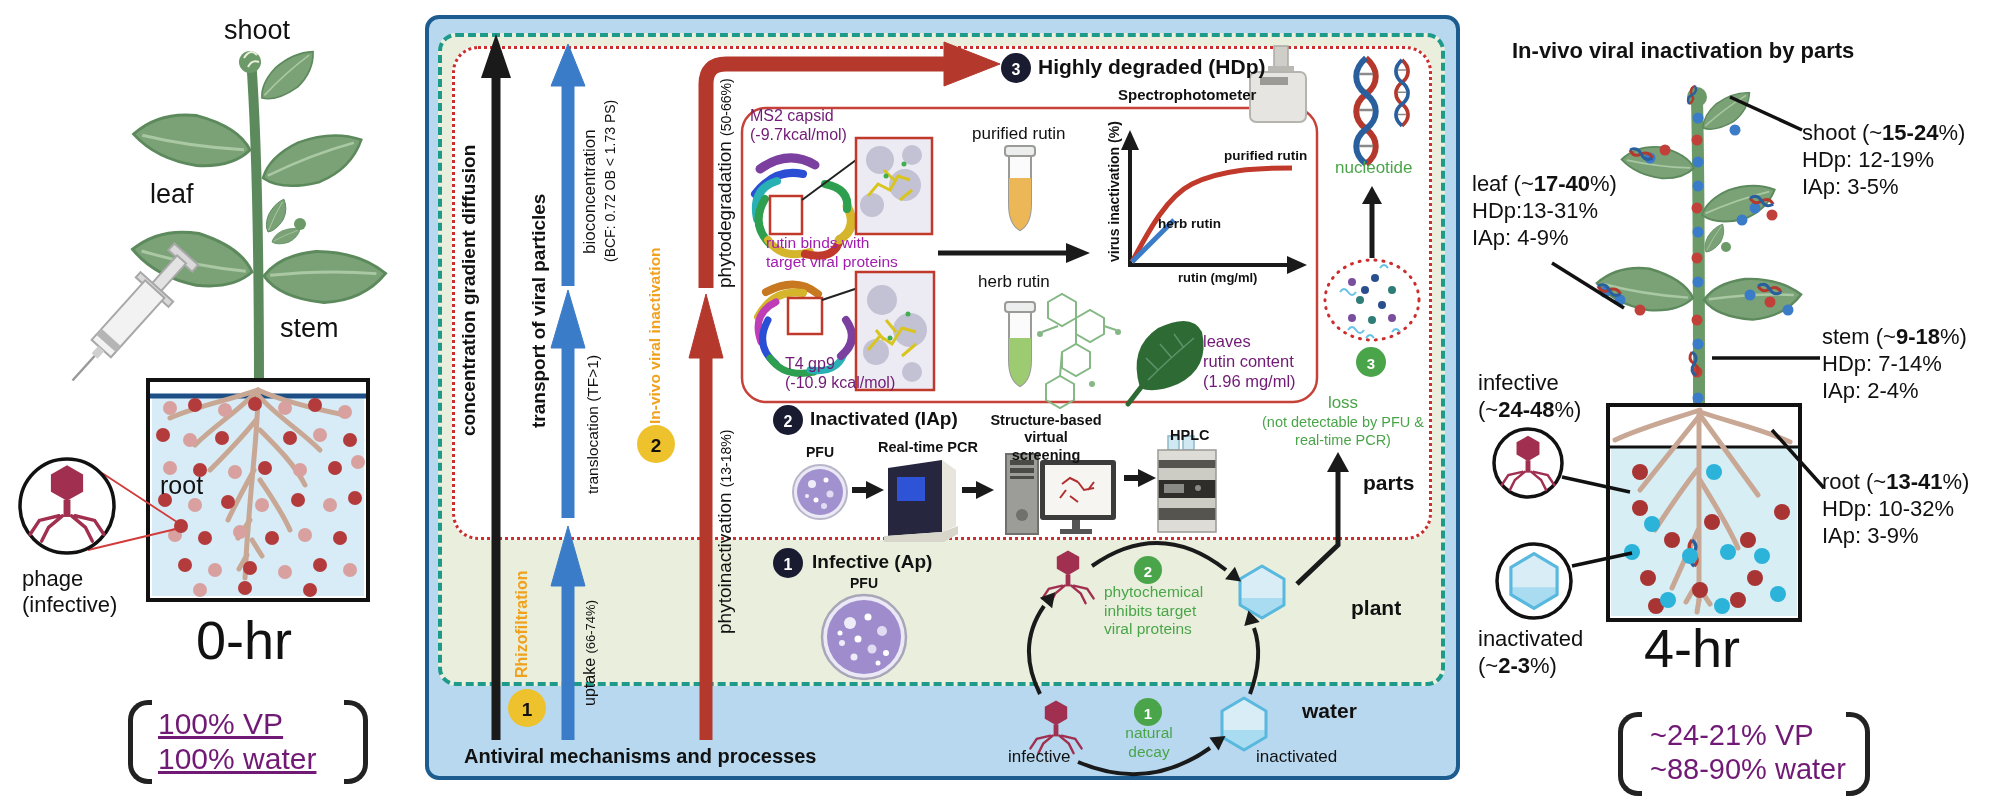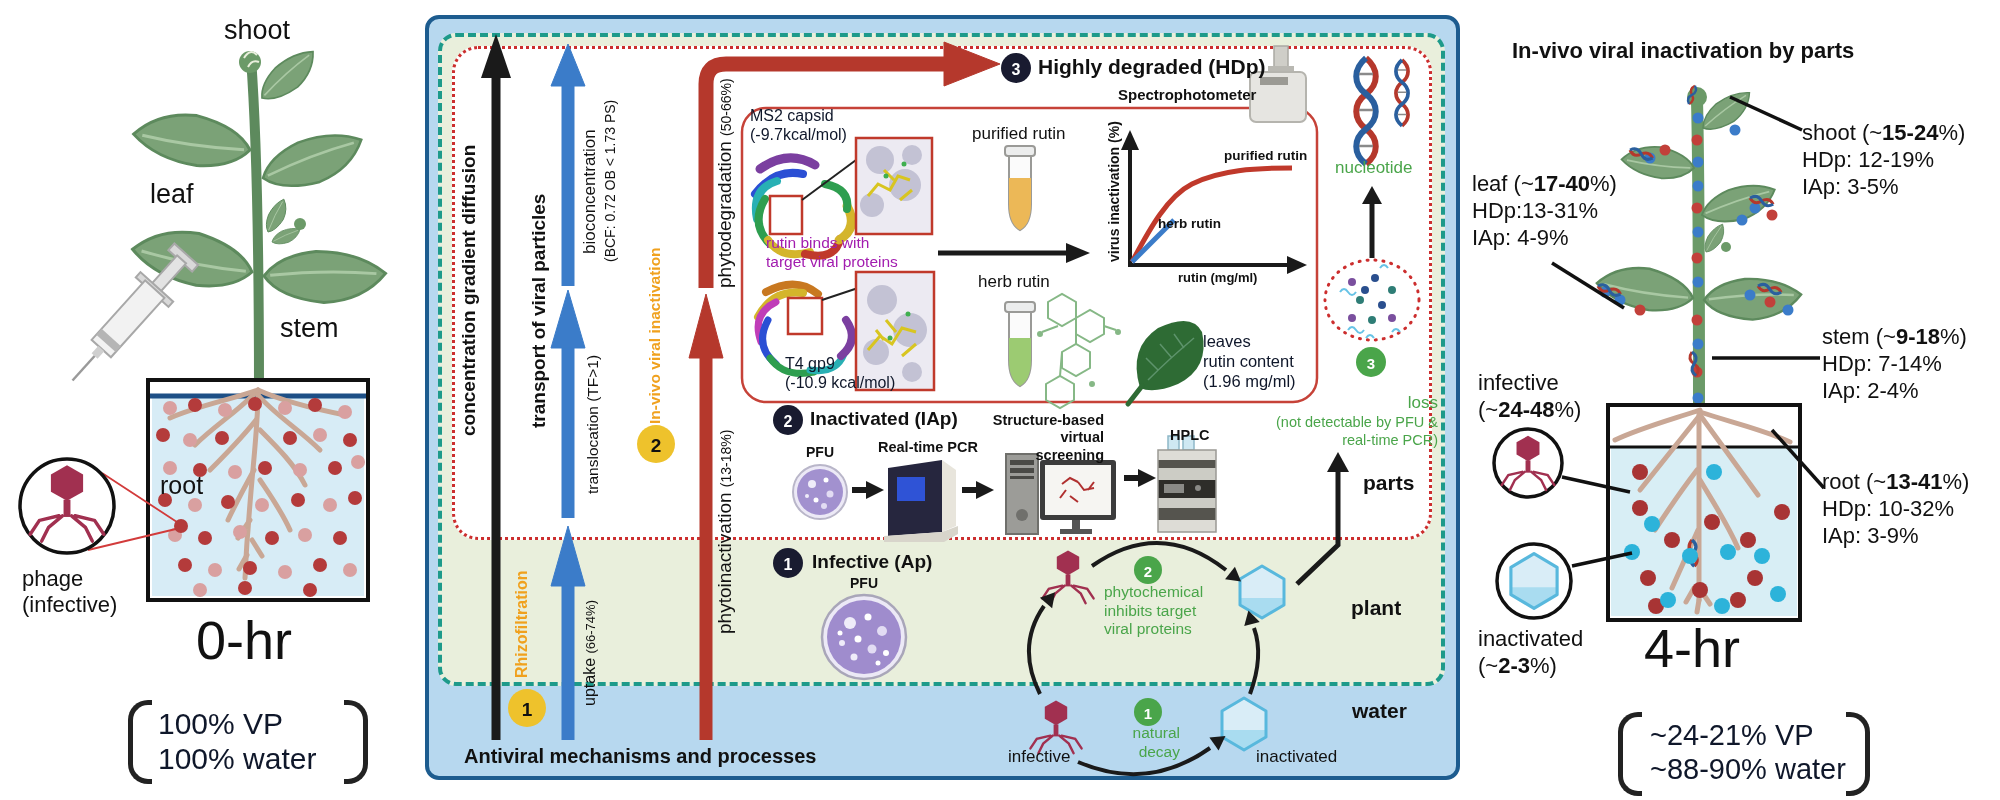--- a/index.html
+++ b/index.html
@@ -8,25 +8,25 @@
   .bg{position:absolute;box-sizing:border-box;}
   .bg-center{left:425px;top:15px;width:1035px;height:765px;background:#b7d8ef;
              border:4px solid #1d5c8f;border-radius:14px;}
   .bg-green{left:438px;top:33px;width:1007px;height:653px;background:#e9efdc;
             border:4px dashed #1d9a8a;border-radius:18px;}
   .bg-white{left:452px;top:46px;width:980px;height:494px;background:#ffffff;
             border:3px dotted #cc2e2e;border-radius:26px;}
   .L{position:absolute;white-space:nowrap;line-height:1.2;}
   .b{font-weight:bold;}
   .rot{transform:rotate(-90deg);transform-origin:0 0;}
-  .blue{color:#0f172a;}
+  .blue{color:#701a75;}
   .green{color:#4aa54a;}
   .red{color:#a21caf;}
   .orange{color:#f0a11e;}
-  .ctr{text-align:right;white-space:normal;}
+  .ctr{text-align:center;white-space:normal;}
   svg{position:absolute;left:0;top:0;}
   .brk{position:absolute;box-sizing:border-box;border:5px solid #222;}
   .brkL{border-right:none;border-radius:20px 0 0 20px;}
   .brkR{border-left:none;border-radius:0 20px 20px 0;}
 </style>
 </head>
 <body>
 
 <div id="canvas">
 
@@ -498,21 +498,21 @@
   <div class="L" style="left:150px;top:178px;font-size:27px;">leaf</div>
   <div class="L" style="left:280px;top:312px;font-size:27px;">stem</div>
   <div class="L" style="left:160px;top:470px;font-size:25px;">root</div>
   <div class="L" style="left:22px;top:566px;font-size:22px;">
     <div>phage</div>
       <div>(infective)</div>
   </div>
   <div class="L" style="left:196px;top:608px;font-size:54px;">0-hr</div>
   <div class="brk brkL" style="left:128px;top:700px;width:24px;height:84px;"></div>
   <div class="brk brkR" style="left:344px;top:700px;width:24px;height:84px;"></div>
-  <div class="L blue" style="left:158px;top:706px;font-size:30px;line-height:1.18;">
+  <div class="L blue" style="left:158px;top:706px;font-size:30px;line-height:1.18;text-decoration:underline;">
     <div>100% VP</div>
       <div>100% water</div>
   </div>
 
   <div class="L rot b" style="left:458px;top:436px;font-size:19px;">concentration gradient diffusion</div>
   <div class="L rot b" style="left:528px;top:428px;font-size:19px;">transport of viral particles</div>
   <div class="L rot" style="left:580px;top:254px;font-size:17px;">bioconcentration</div>
   <div class="L rot" style="left:602px;top:262px;font-size:14px;">(BCF: 0.72 OB &lt; 1.73 PS)</div>
   <div class="L rot" style="left:584px;top:494px;font-size:15.5px;">translocation (TF&gt;1)</div>
   <div class="L rot b orange" style="left:646px;top:424px;font-size:15.5px;">In-vivo viral inactivation</div>
@@ -565,21 +565,21 @@
   <div class="L b" style="left:850px;top:575px;font-size:14px;">PFU</div>
 
   <div class="L green" style="left:1335px;top:158px;font-size:17px;">nucleotide</div>
   <div class="L green ctr" style="left:1248px;top:392px;width:190px;font-size:14.5px;line-height:1.25;">
     <div style="font-size:17px;">loss</div>
     <div>(not detectable by PFU &amp;</div>
     <div>real-time PCR)</div>
   </div>
   <div class="L b" style="left:1363px;top:470px;font-size:21px;">parts</div>
   <div class="L b" style="left:1351px;top:595px;font-size:21px;">plant</div>
-  <div class="L b" style="left:1352px;top:698px;font-size:21px;text-align:right;">water</div>
+  <div class="L b" style="left:1302px;top:698px;font-size:21px;text-align:right;">water</div>
 
   <div class="L green" style="left:1104px;top:583px;font-size:15.5px;">
     <div>phytochemical</div>
       <div>inhibits target</div>
       <div>viral proteins</div>
   </div>
   <div class="L green ctr" style="left:1118px;top:724px;width:62px;font-size:15.5px;line-height:1.2;">
     <div>natural</div>
       <div>decay</div>
   </div>

